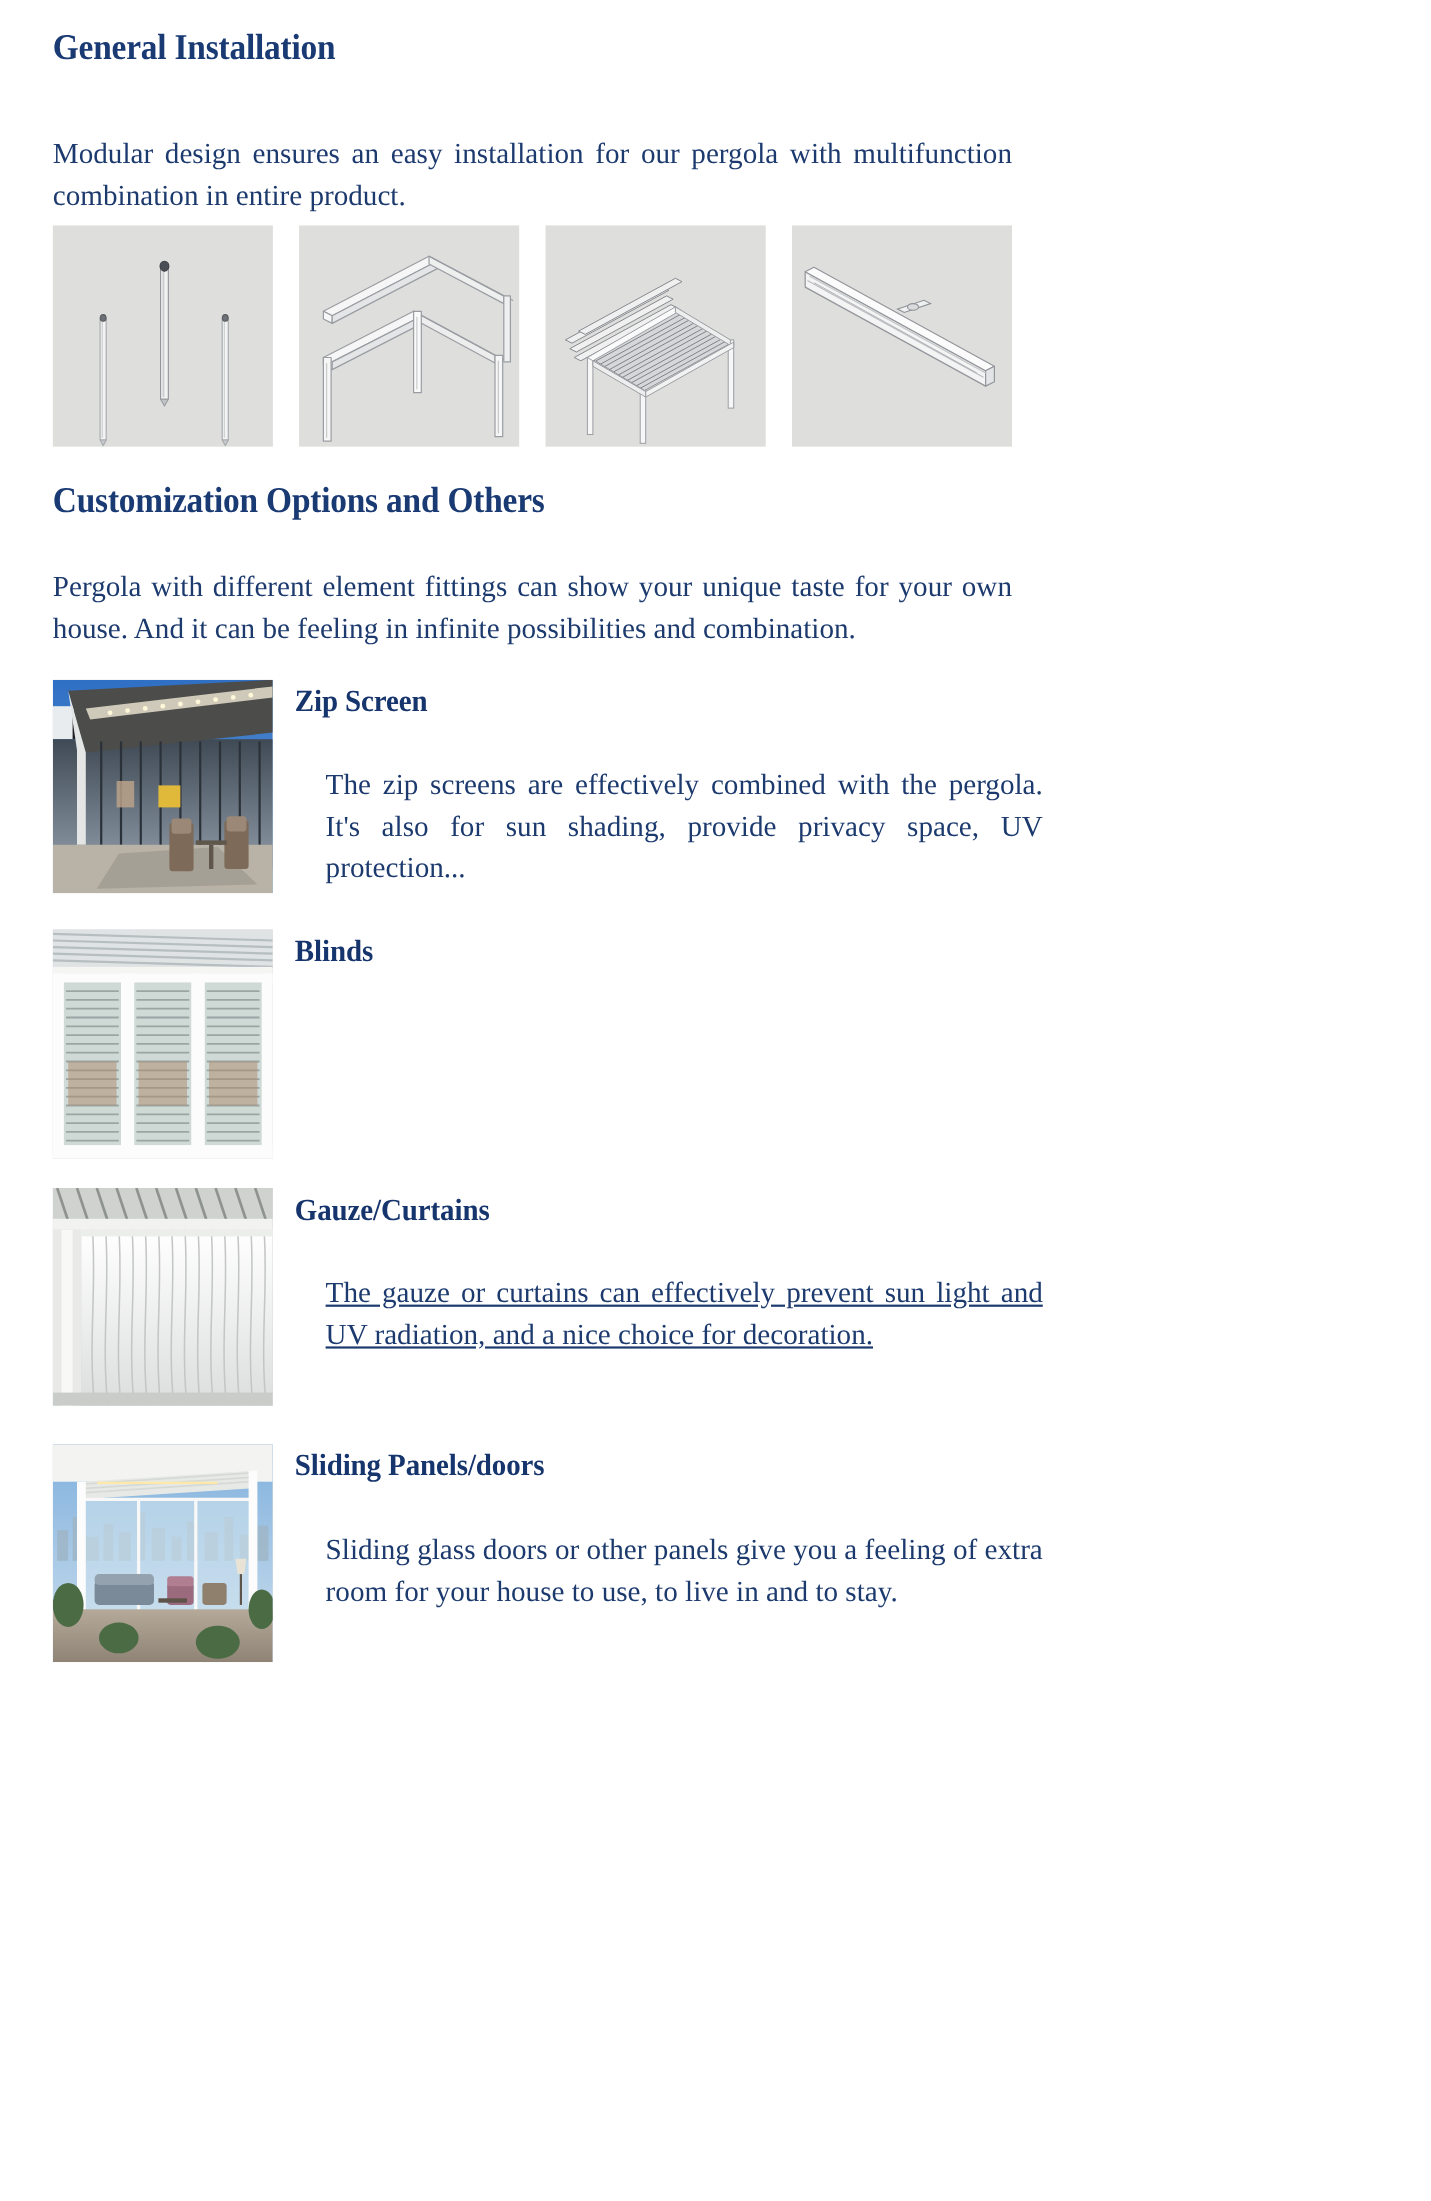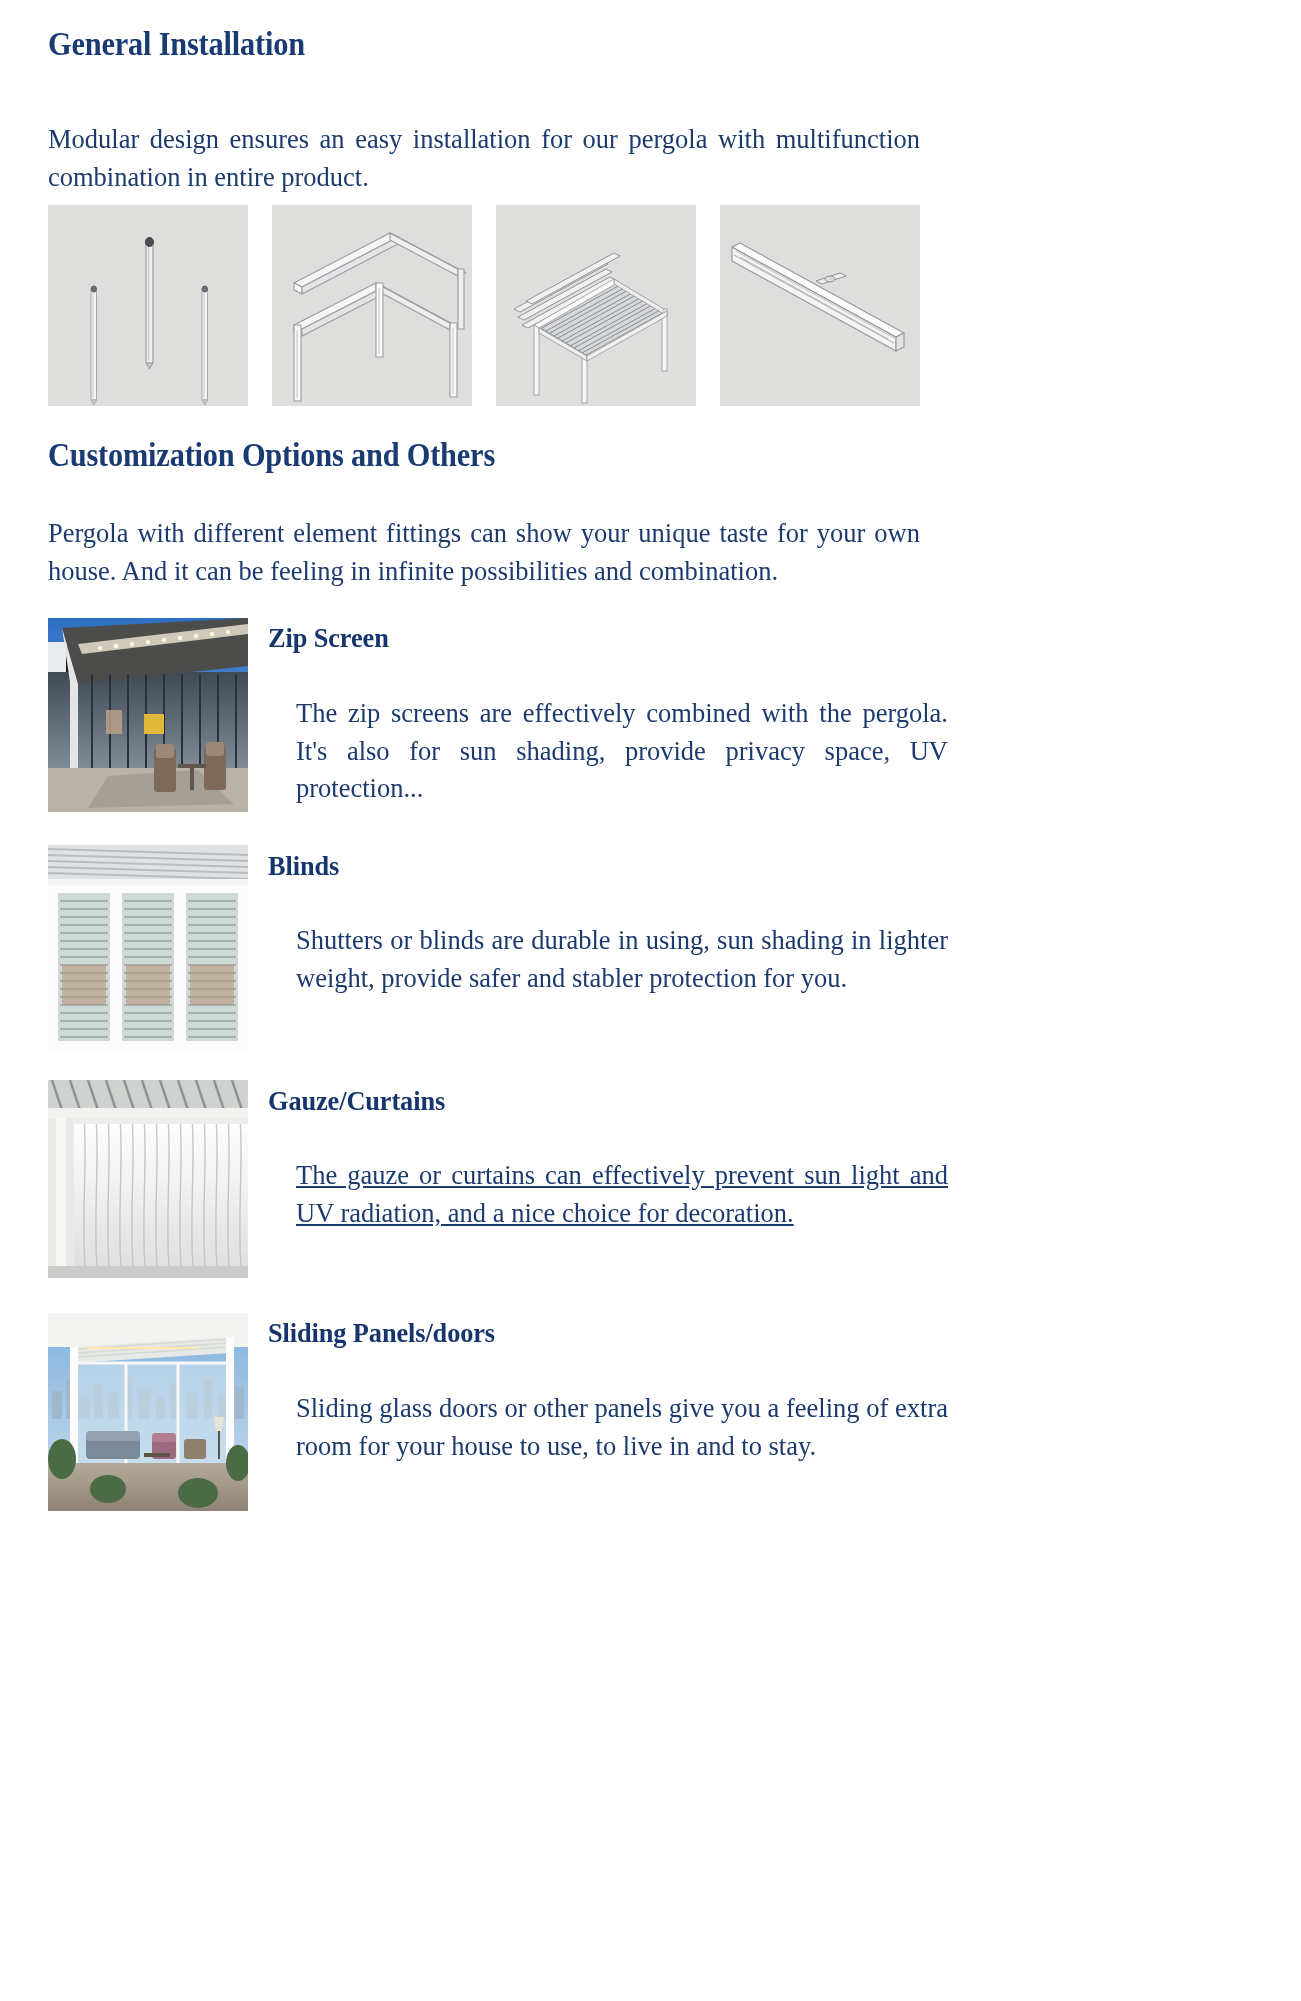--- a/index.html
+++ b/index.html
@@ -382,21 +382,20 @@
         <rect x="0" y="40" width="10" height="168"></rect>
         <rect x="62" y="40" width="12" height="168"></rect>
         <rect x="126" y="40" width="12" height="168"></rect>
         <rect x="190" y="40" width="10" height="168"></rect>
         <rect x="0" y="40" width="200" height="8"></rect>
         <rect x="0" y="196" width="200" height="12"></rect>
       </g>
     </svg>
   </div>
   <div class="feature-title" style="top:850px;">Blinds</div>
-  <div class="feature-body" style="top:922px;">Shutters or blinds are durable in using, sun shading in lighter weight, provide safer and stabler protection for you.</div>
 
   <div class="feature-img" style="top:1080px; height:198px;">
     <svg width="200" height="198" viewBox="0 0 200 198">
       <defs>
         <linearGradient id="curt" x1="0" y1="0" x2="0" y2="1">
           <stop offset="0%" stop-color="#ffffff"></stop>
             <stop offset="100%" stop-color="#dcdedd"></stop>
         </linearGradient>
       </defs>
       <rect width="200" height="198" fill="#d7d9d6"></rect>

